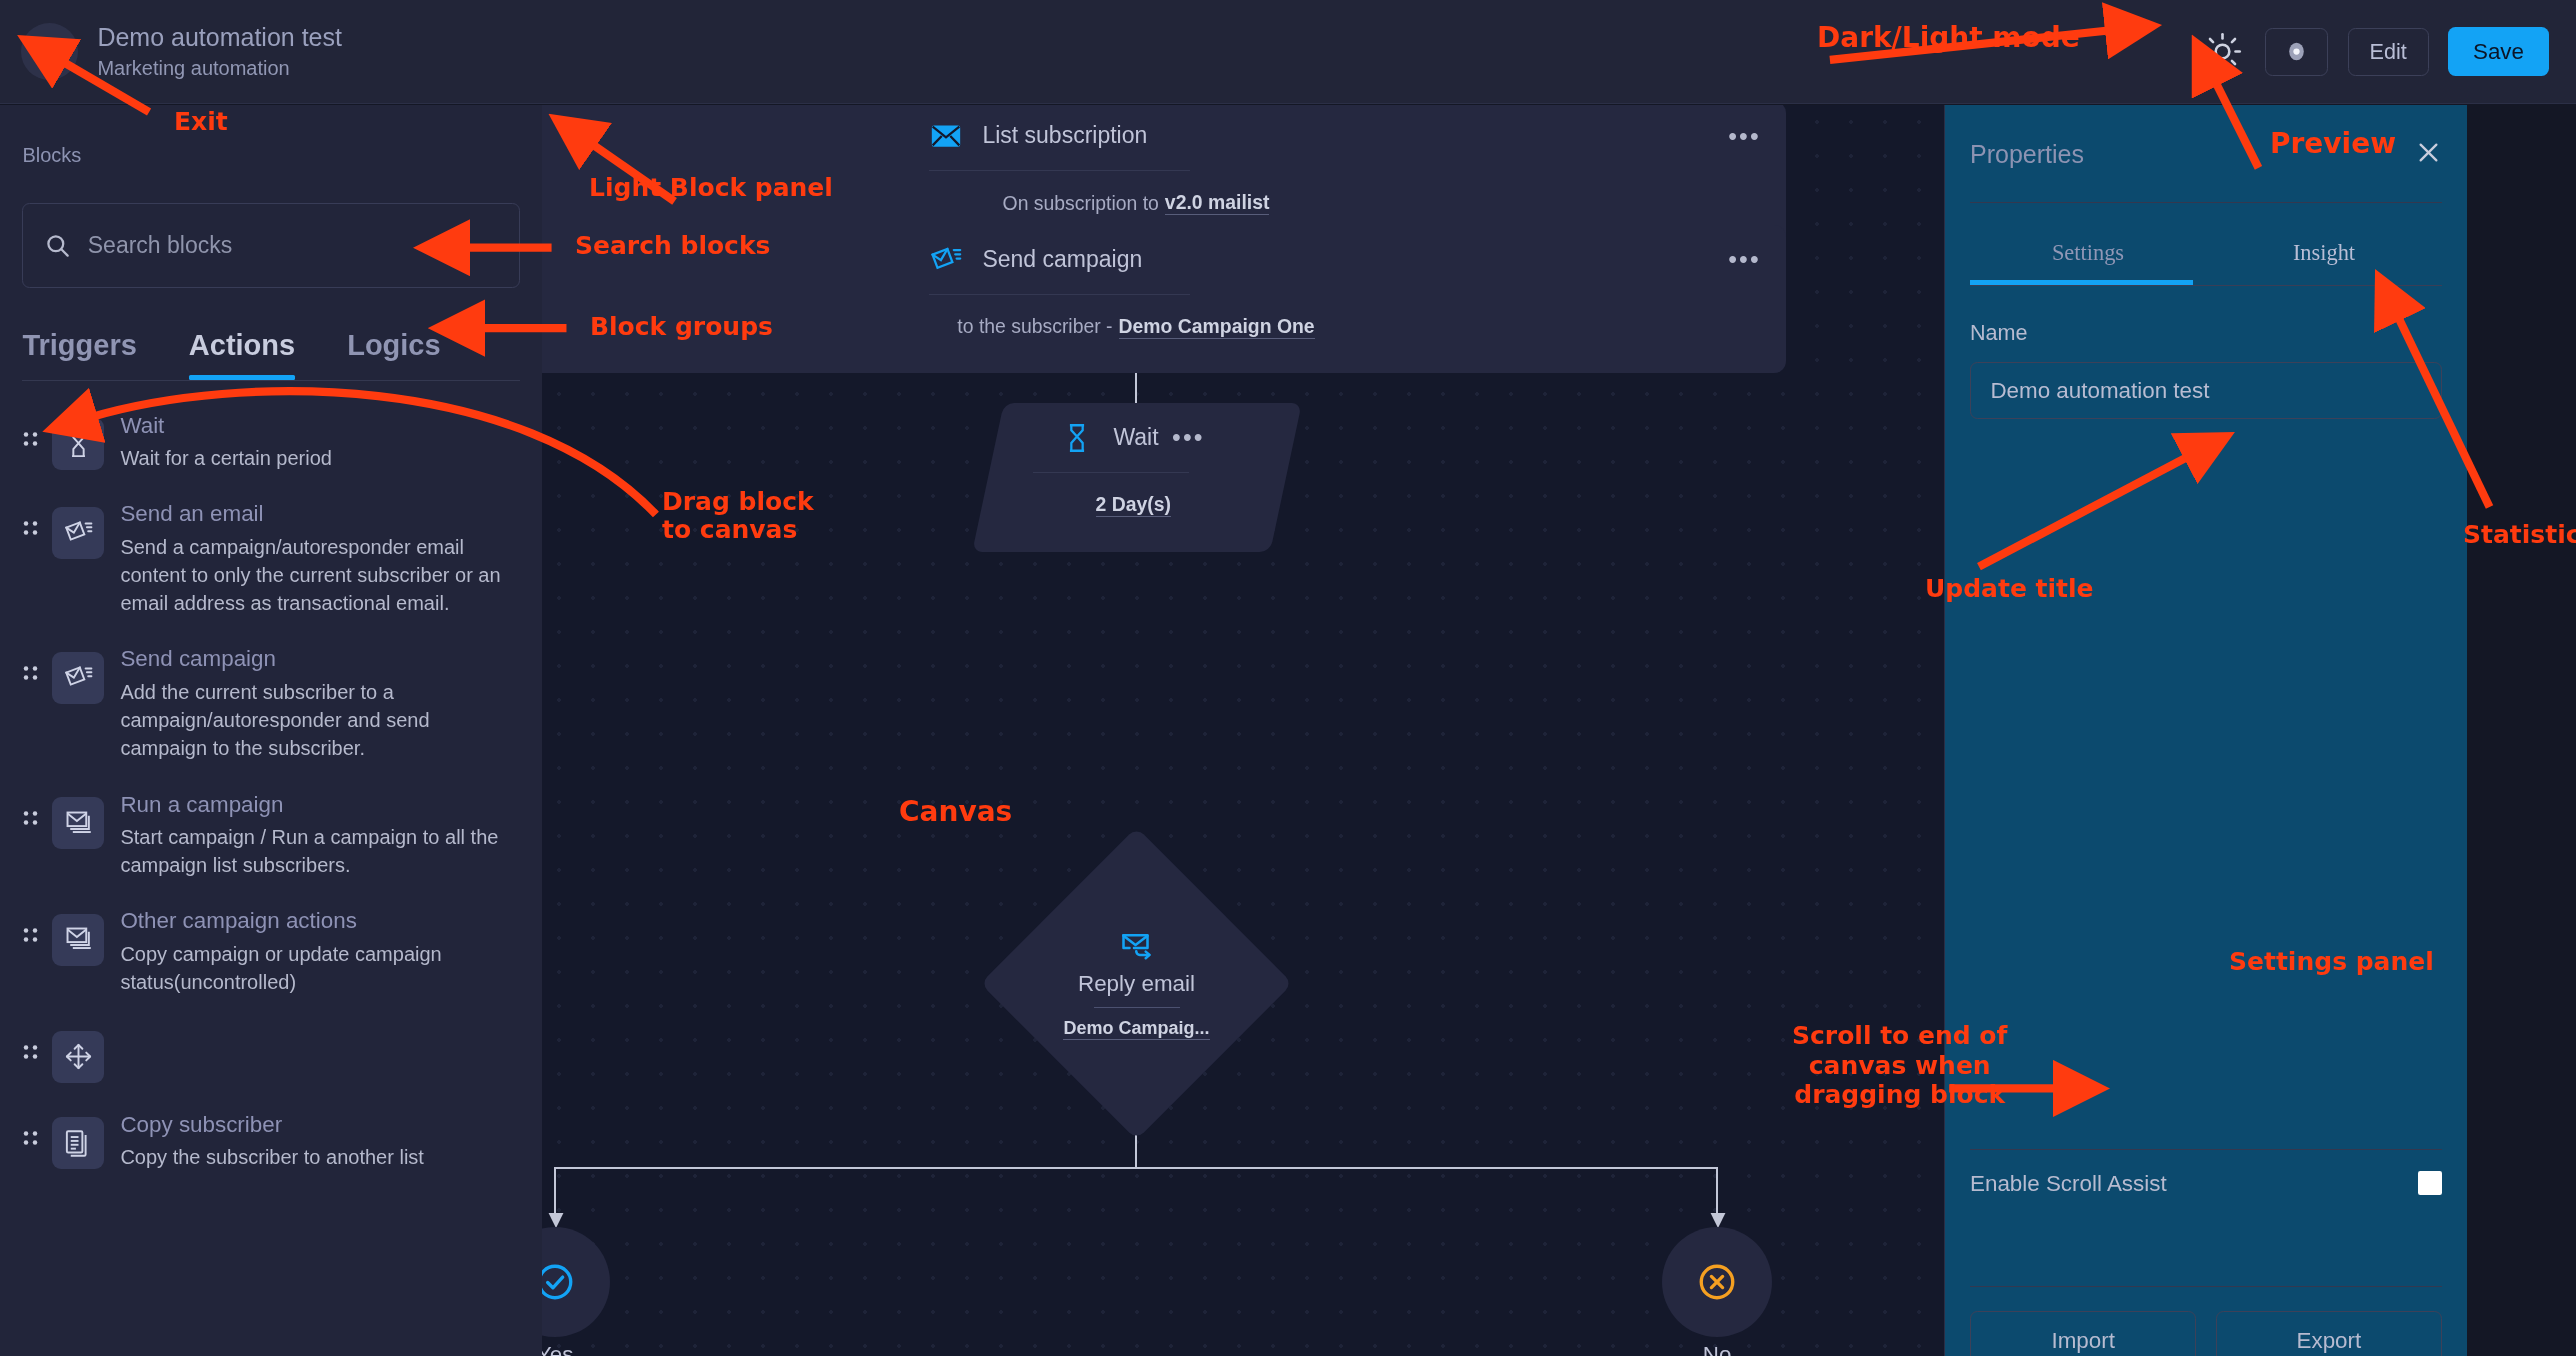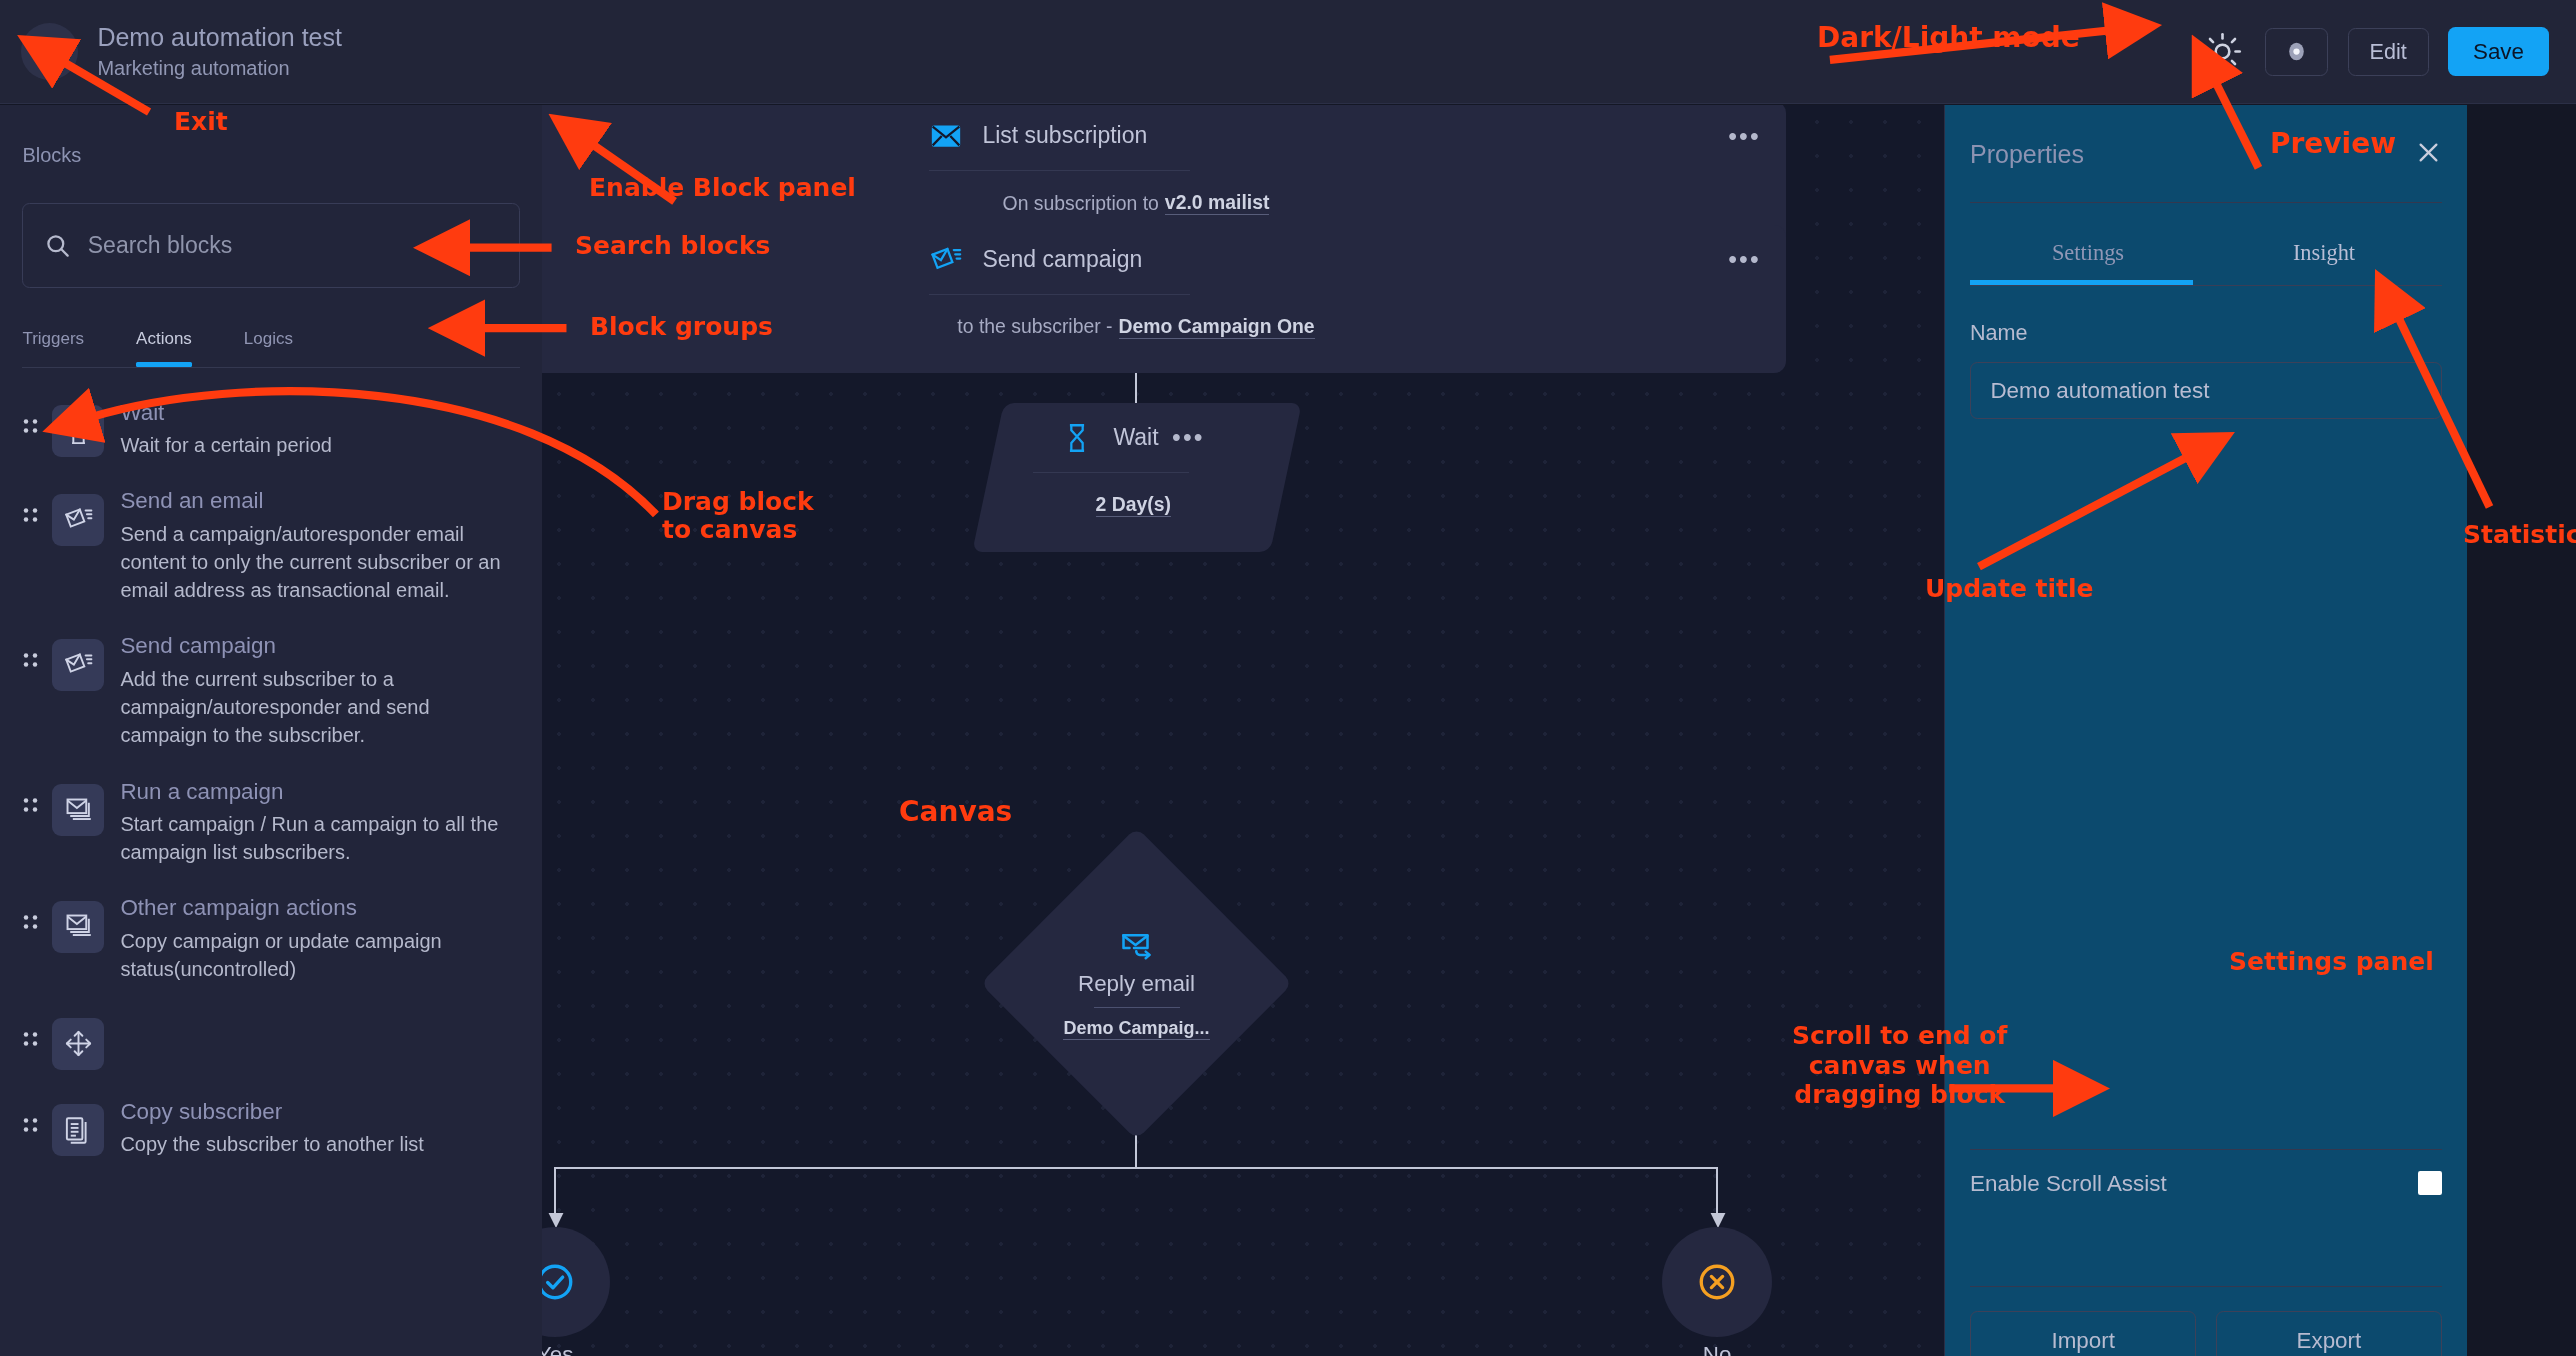--- a/index.html
+++ b/index.html
@@ -53,22 +53,22 @@
   }
   .blocks-title { font-size: 20px; color: #8d93b2; margin: 39px 0 0 22.4px; }
   .search-box {
     margin: 36px 22.4px 0 22.4px; height: 85px; border: 0.7px solid #383c57;
     border-radius: 7.5px; display: flex; align-items: center; padding: 0 21px; cursor: text;
   }
   .search-box svg { width: 27px; height: 27px; flex: none; }
   .search-ph { margin-left: 16.4px; font-size: 23px; color: #8f94ab; }
   .tabs-row { margin: 31px 22.4px 0 22.4px; display: flex; }
   .tab {
-    font-size: 17px; color: #9095b3; padding: 10.4px 0 18px 0; margin-right: 52px;
-    cursor: pointer; position: relative;
+    font-size: 29px; color: #9095b3; padding: 10.4px 0 18px 0; margin-right: 52px;
+    cursor: pointer; position: relative; font-weight: bold;
   }
   .tab.active { color: #c8ccde; }
   .tab.active::after {
     content: ""; position: absolute; left: 0; right: 0; bottom: 0;
     height: 5.2px; background: #13a3f5; border-radius: 1.5px;
   }
   .tabs-underline { margin: 0 22.4px; height: 0.7px; background: #343850; }
 
   .block-list { padding: 16.4px 0 0 0; }
   .block-item { display: flex; align-items: flex-start; padding: 13.4px 25px 13.4px 18px; cursor: grab; }
@@ -578,21 +578,21 @@
     <line x1="2655" y1="760" x2="2940" y2="610" stroke="#ff3b0f" stroke-width="11" marker-end="url(#ah)"></line>
 
     <line x1="3340" y1="680" x2="3215" y2="420" stroke="#ff3b0f" stroke-width="11" marker-end="url(#ah)"></line>
 
     <line x1="2615" y1="1460" x2="2765" y2="1460" stroke="#ff3b0f" stroke-width="11" marker-end="url(#ah)"></line>
   </svg>
 
   <div class="ann" style="left:1817px; top:21px; font-size:28px;">Dark/Light mode</div>
   <div class="ann" style="left:2270px; top:127px; font-size:28px;">Preview</div>
   <div class="ann" style="left:174px; top:107px; font-size:25px;">Exit</div>
-  <div class="ann" style="left:589px; top:173px; font-size:25px;">Enable Block panel</div>
+  <div class="ann" style="left:589px; top:173px; font-size:25px;">Light Block panel</div>
   <div class="ann" style="left:575px; top:231px; font-size:25px;">Search blocks</div>
   <div class="ann" style="left:590px; top:312px; font-size:25px;">Block groups</div>
   <div class="ann" style="left:662px; top:488px; font-size:25px; line-height:1.12;">Drag block
 to canvas</div>
   <div class="ann" style="left:899px; top:795px; font-size:28px;">Canvas</div>
   <div class="ann" style="left:1925px; top:574px; font-size:25px;">Update title</div>
   <div class="ann" style="left:2463px; top:520px; font-size:25px;">Statistic</div>
   <div class="ann" style="left:2229px; top:947px; font-size:25px;">Settings panel</div>
   <div class="ann" style="left:1792px; top:1021px; font-size:25px; line-height:1.18; text-align:center;">Scroll to end of
 canvas when

